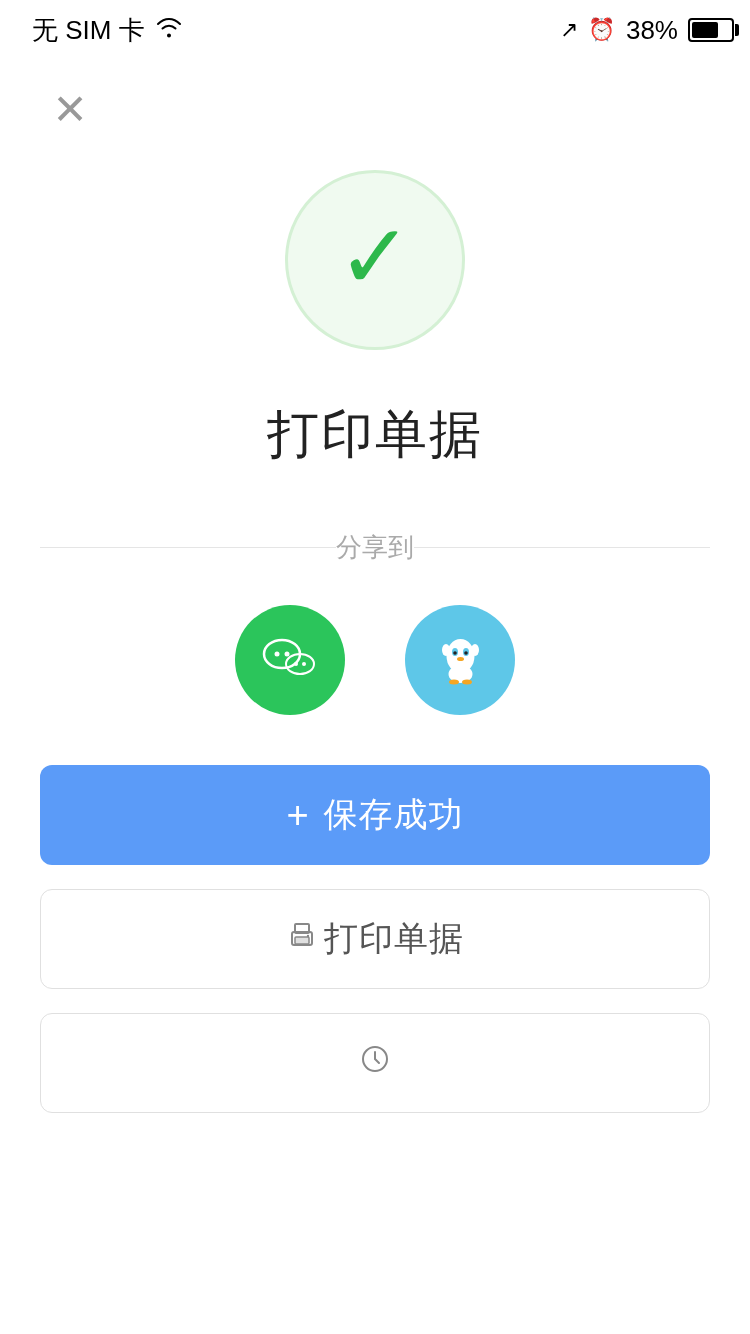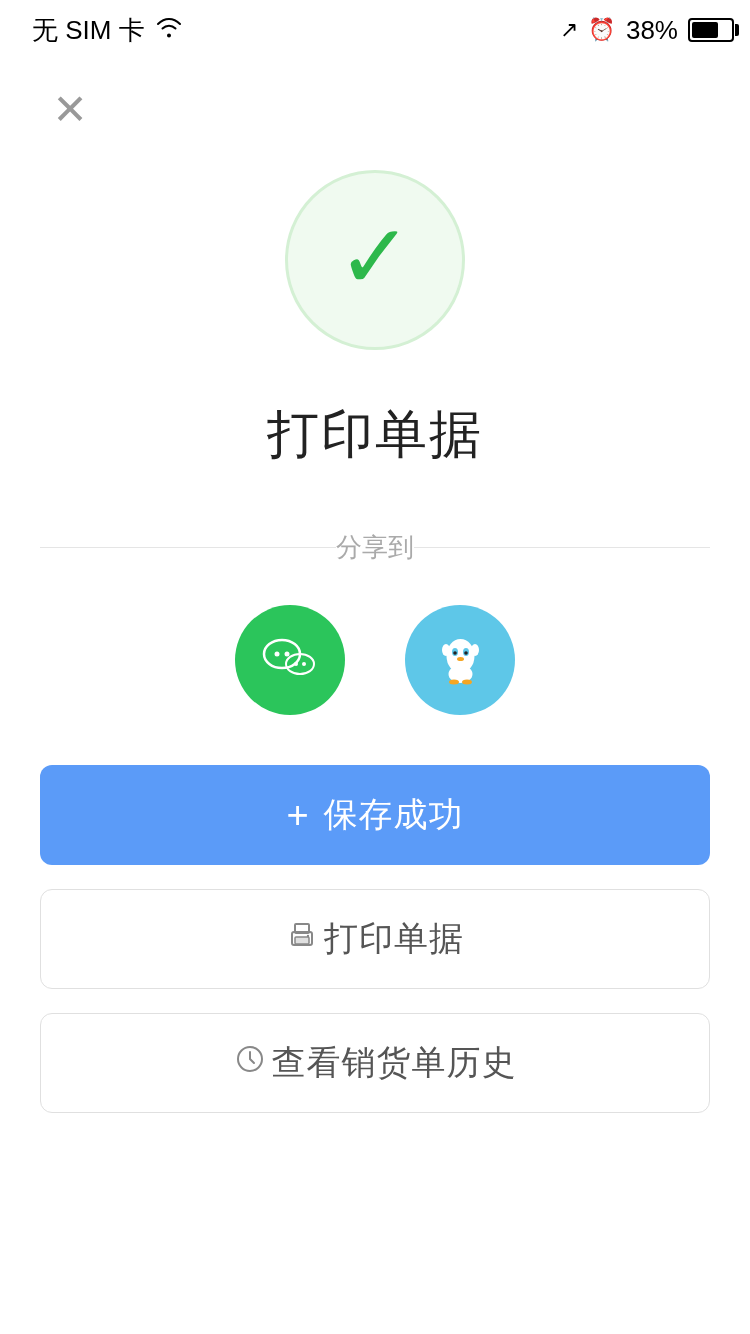--- a/index.html
+++ b/index.html
@@ -315,17 +315,16 @@
       </span>
       <span>打印单据</span>
     </button>
     <button class="btn-secondary">
       <span>
         <svg width="32" height="32" viewBox="0 0 32 32" fill="none" xmlns="http://www.w3.org/2000/svg">
           <circle cx="16" cy="16" r="12" stroke="#888" stroke-width="2" fill="none"></circle>
           <path d="M16 9v7l4 4" stroke="#888" stroke-width="2" stroke-linecap="round" fill="none"></path>
         </svg>
       </span>
-      <span>查看销货单历史</span>
     </button>
   </div>
 
 </div>
 
 </body></html>

